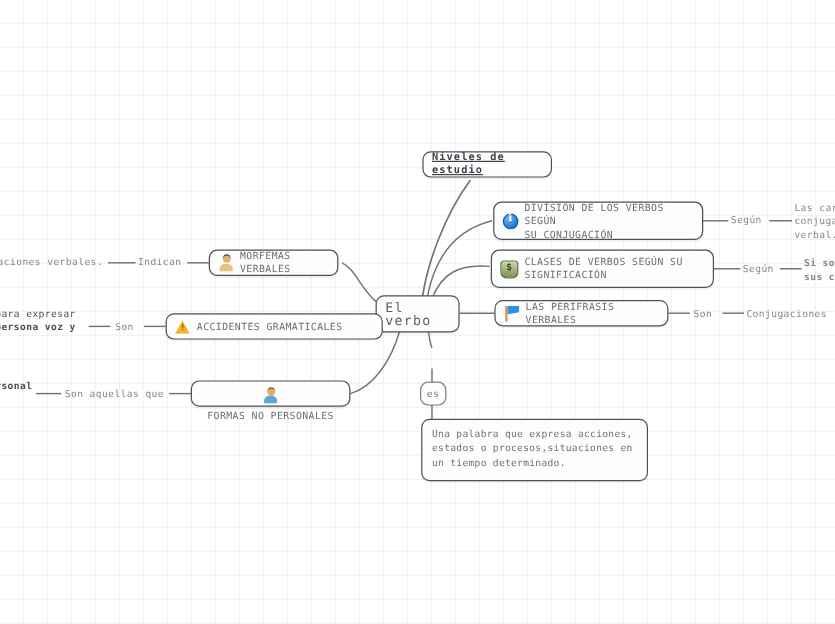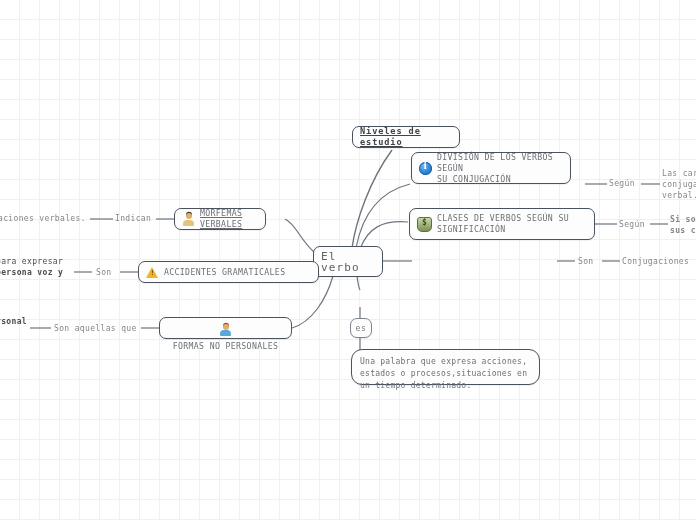--- a/index.html
+++ b/index.html
@@ -236,40 +236,44 @@
   </div>
 
   <div class="node node-center" style="left:313px; top:246px; width:70px; height:31px;">
     <span class="label">El verbo</span>
   </div>
 
   <div class="node node-small" style="left:350px; top:287px; width:22px; height:20px;margin-top:31px;">
     <span class="label">es</span>
   </div>
 
-  <div class="node node-def" style="left:351px; top:349px; width:189px; height:36px; padding:6px 8px;border-radius:11px;">
+  <div class="node node-def" style="left:351px; top:349px; width:189px; height:52px; padding:6px 8px;">
     <span class="label">Una palabra que expresa acciones,
 estados o procesos,situaciones en
 un tiempo determinado.</span>
   </div>
 
-  <div class="node" style="left:411px; top:152px; width:160px; height:32px;">
+  <div class="node" style="left:411px; top:168px; width:175px; height:32px;">
     <span class="ico ico-info"></span>
     <span class="label">DIVISIÓN DE LOS VERBOS SEGÚN
 SU CONJUGACIÓN</span>
   </div>
 
   <div class="node" style="left:409px; top:208px; width:186px; height:32px;">
     <span class="ico ico-money"></span>
     <span class="label">CLASES DE VERBOS SEGÚN SU
 SIGNIFICACIÓN</span>
   </div>
 
-
-  <div class="node" style="left:174px; top:208px; width:92px; height:22px;text-decoration:underline;">
+  <div class="node" style="left:412px; top:250px; width:145px; height:22px;">
+    <span class="ico ico-flag"></span>
+    <span class="label">LAS PERIFRASIS VERBALES</span>
+  </div>
+
+  <div class="node" style="left:174px; top:208px; width:108px; height:22px;">
     <span class="ico ico-person"></span>
     <span class="label">MORFEMAS VERBALES</span>
   </div>
 
   <div class="node" style="left:138px; top:261px; width:181px; height:22px;">
     <span class="ico ico-warn"></span>
     <span class="label">ACCIDENTES GRAMATICALES</span>
   </div>
 
   <div class="node" style="left:159px; top:317px; width:133px; height:22px;flex-direction:column;">

